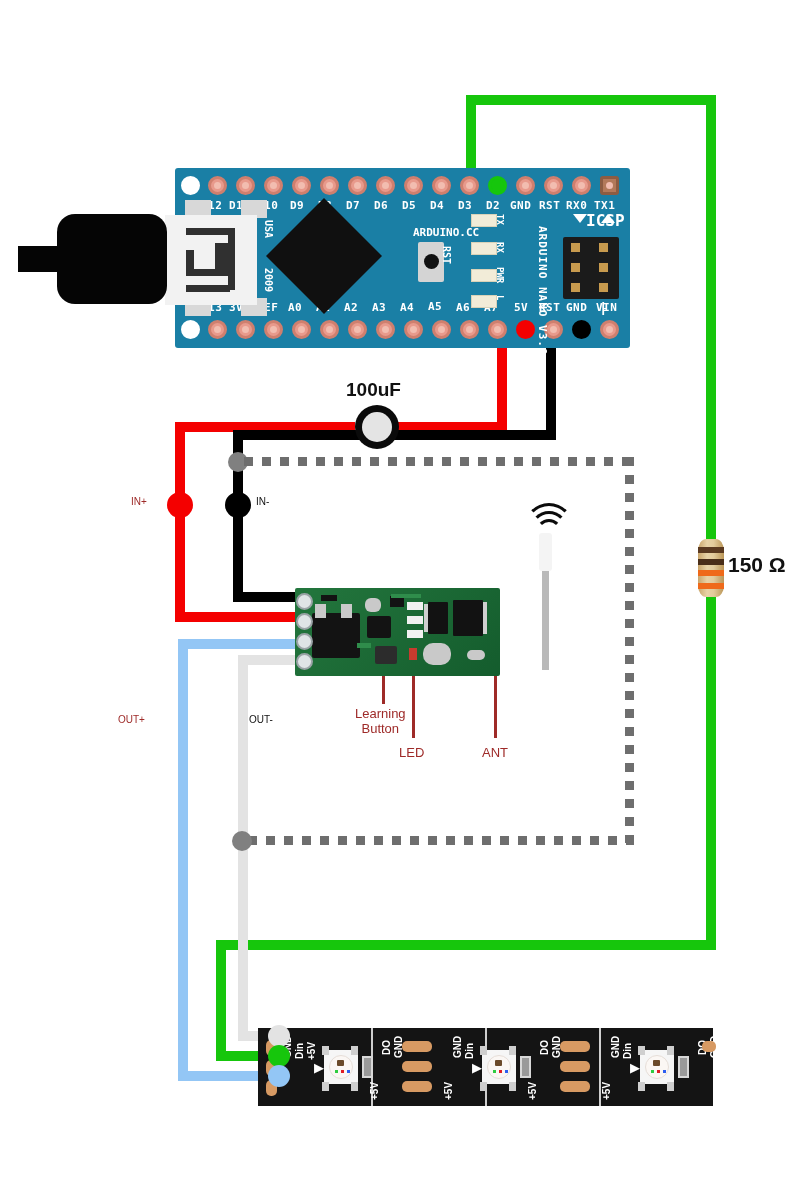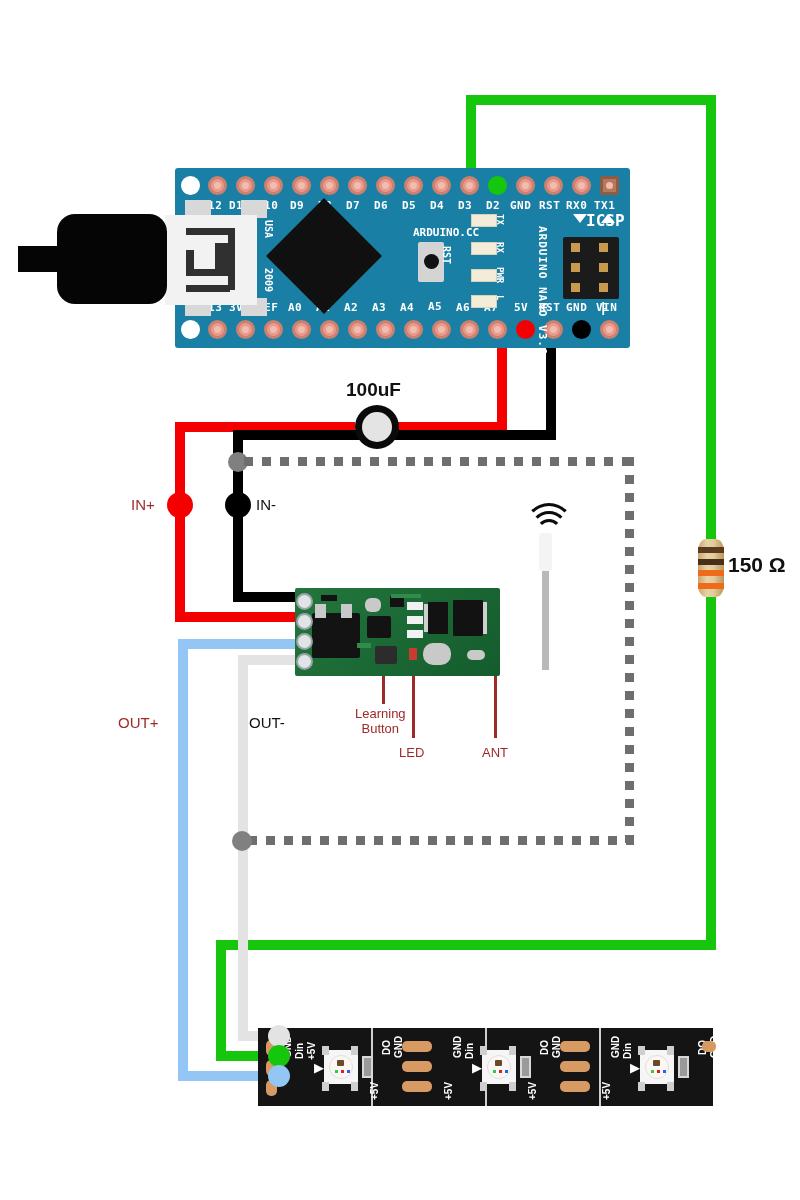--- a/index.html
+++ b/index.html
@@ -79,21 +79,21 @@
          background:#dfe4e6;border:2px solid #9aa3a6;box-sizing:border-box;}
   .ic{position:absolute;background:#121212;border-radius:1px;}
   .icleg{position:absolute;background:#cfcfcf;}
 
   
   .callout{position:absolute;width:3px;background:#9e2a28;}
   .co-lbl{position:absolute;color:#9e2a28;font-size:13px;text-align:center;
           line-height:15px;white-space:nowrap;}
 
   
-  .tlbl{position:absolute;font-size:15px;white-space:nowrap;}
+  .tlbl{position:absolute;font-size:10px;white-space:nowrap;}
   .red-t{color:#9e2a28;}
   .blk-t{color:#111;}
 
   .ring{position:absolute;width:26px;height:26px;border-radius:50%;
         box-sizing:border-box;}
   .ring.red{border:8px solid #f40000;}
   .ring.black{border:8px solid #000;}
 
   
   .ant-tip{position:absolute;width:13px;height:38px;background:#f4f4f4;border-radius:3px;}

